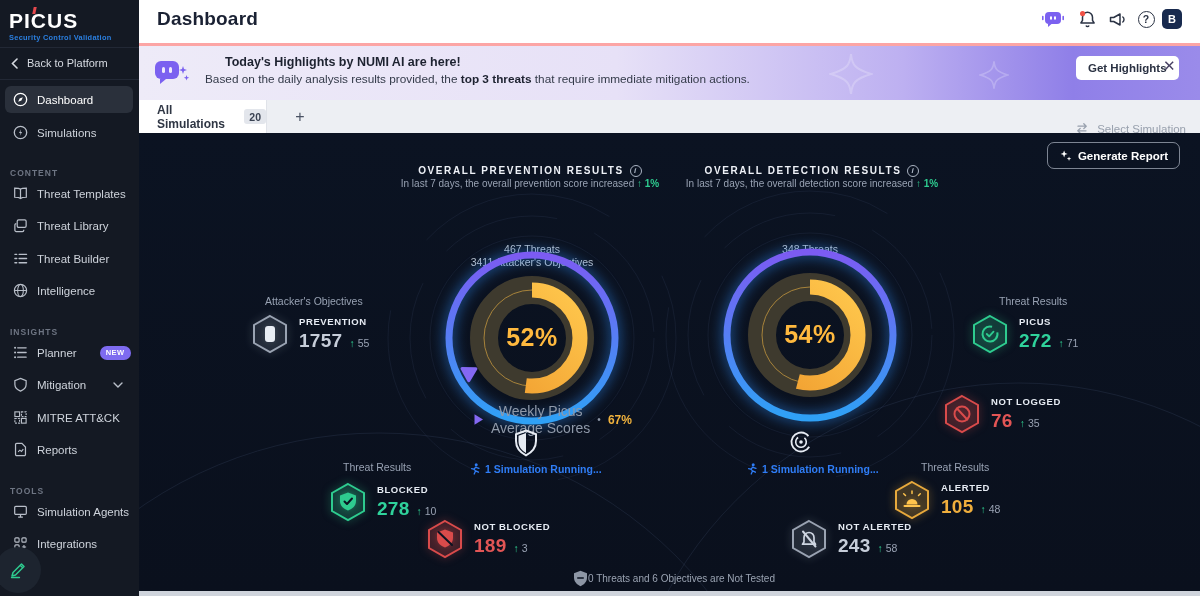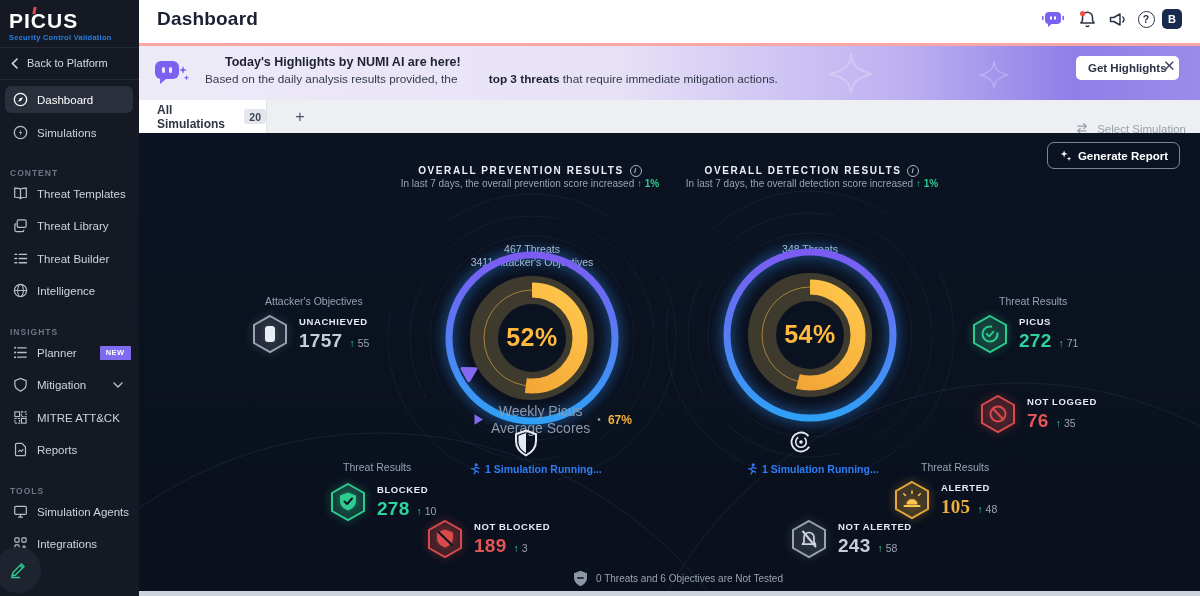--- a/index.html
+++ b/index.html
@@ -10,37 +10,37 @@
   #sidebar { position:absolute; left:0; top:0; width:139px; height:596px; background:#141923; z-index:5; }
   .logo { position:absolute; left:9px; top:9px; color:#fff; font-size:21px; font-weight:bold; letter-spacing:1px; }
   .logo .tick { position:absolute; left:24px; top:-2px; width:3px; height:7px; background:#e5484d; transform:skewX(-12deg); }
   .tagline { position:absolute; left:9px; top:33px; color:#2b7fe0; font-size:7.4px; font-weight:bold; letter-spacing:.3px; }
   .sb-div { position:absolute; left:0; width:139px; height:1px; background:#222835; }
   .back-row { position:absolute; left:0; top:51px; width:139px; height:24px; display:flex; align-items:center; gap:9px; padding-left:11px; color:#d6dae1; font-size:11px; cursor:pointer; }
   .nav-item { position:absolute; left:5px; width:128px; height:27px; display:flex; align-items:center; gap:9px; padding-left:8px; color:#ced3db; font-size:11.5px; border-radius:6px; cursor:pointer; }
   .nav-item.active { background:#2a303b; color:#fff; }
   .nav-item svg { flex:0 0 auto; }
   .sec-title { position:absolute; left:10px; color:#6e7583; font-size:8.5px; font-weight:bold; letter-spacing:1px; }
-  .badge-new { background:#7e6bf0; color:#fff; font-size:7.5px; font-weight:bold; border-radius:1px; padding:2.5px 6px; letter-spacing:.5px; margin-left:14px; }
+  .badge-new { background:#7e6bf0; color:#fff; font-size:7.5px; font-weight:bold; border-radius:7px; padding:2.5px 6px; letter-spacing:.5px; margin-left:14px; }
   .chev-down { margin-left:18px; }
   .fab { position:absolute; left:-5px; top:547px; width:46px; height:46px; border-radius:50%; background:#1d242f; display:flex; align-items:center; justify-content:center; cursor:pointer; }
 
   
   #topbar { position:absolute; left:139px; top:0; width:1061px; height:43px; background:#fff; }
   .page-title { position:absolute; left:18px; top:8px; font-size:19px; font-weight:bold; color:#1a2133; letter-spacing:.2px; }
   .top-ic { position:absolute; top:8px; width:22px; height:22px; display:flex; align-items:center; justify-content:center; cursor:pointer; }
   .avatar { position:absolute; left:1023px; top:9px; width:20px; height:20px; background:#182a4e; color:#fff; font-size:11px; font-weight:bold; border-radius:5px; display:flex; align-items:center; justify-content:center; cursor:pointer; }
   .help-circle { width:17px; height:17px; border:1.7px solid #2b3344; border-radius:50%; color:#2b3344; font-size:10.5px; font-weight:bold; display:flex; align-items:center; justify-content:center; }
   .help-circle::before { content:"?"; }
 
   
   #banner { position:absolute; left:139px; top:46px; width:1061px; height:54px; background:linear-gradient(90deg,#eeebf8 0%,#e7e1f7 45%,#bdb0f1 72%,#8f7fe8 88%,#9a8bea 100%); overflow:hidden; }
   .banner-title { position:absolute; left:66px; top:9px; font-size:12.5px; font-weight:bold; color:#1d2230;margin-left:20px; }
   .banner-body { position:absolute; left:66px; top:26px; font-size:11.8px; color:#333a49; }
-  .banner-body b { color:#1d2230;margin-left:28px; }
+  .banner-body b { color:#1d2230; }
   .get-btn { position:absolute; left:937px; top:10px; height:24px; background:#fff; border:none; border-radius:5px; padding:0 12px; font-size:11.5px; font-weight:bold; color:#2a3142; cursor:pointer; font-family:inherit; }
   .banner-x { position:absolute; left:1024px; top:11px; font-size:15px; color:#474063; cursor:pointer; }
   .banner-bot { position:absolute; left:14px; top:12px; }
   .deco-star { position:absolute; opacity:.22; }
 
   
   #tabbar { position:absolute; left:139px; top:100px; width:1061px; height:33px; background:#edeff3; }
   .tab-active { position:absolute; left:0; top:0; width:128px; height:33px; background:#fff; border-right:1px solid #e0e3e9; display:flex; align-items:center; gap:8px; padding-left:18px; cursor:pointer; }
   .tab-label { font-size:12px; font-weight:bold; color:#2f3644; }
   .tab-count { background:#e3e6ec; border-radius:3px; font-size:10.5px; font-weight:bold; color:#3a4252; padding:1.5px 5px; }
@@ -59,28 +59,28 @@
   .up { color:#2ecb8f; font-weight:bold; }
   .up::before { content:"↑ "; }
   .gauge-label { position:absolute; width:300px; text-align:center; font-size:10.5px; color:#b9c1cd; line-height:1.2; }
   .gauge-score { position:absolute; width:120px; text-align:center; font-size:25px; font-weight:bold; color:#ffb93e; letter-spacing:.5px; }
   .legend { position:absolute; display:flex; align-items:center; gap:7px; }
   .legend .txt { font-size:14px; color:#8f99a9; text-align:center; line-height:1.2; }
   .legend .dot { color:#8f99a9; font-size:10px; }
   .legend .val { font-size:12px; font-weight:bold; color:#f2b33d; }
   .running { position:absolute; display:flex; align-items:center; gap:5px; color:#2f7df6; font-size:10.5px; font-weight:bold; }
   .mid-ic { position:absolute; }
-  .footer-note { position:absolute; display:flex; align-items:center; gap:8px; color:#9aa3b2; font-size:10px; }
+  .footer-note { position:absolute; display:flex; align-items:center; color:#9aa3b2; font-size:10px; }
   .grp-label { position:absolute; font-size:10.5px; color:#98a2b3; }
   .stat { position:absolute; display:flex; gap:11px; align-items:flex-start; }
   .stat .lbl { font-size:9.5px; font-weight:bold; letter-spacing:.6px; color:#e6ebf3; margin-top:2px; }
   .stat .row { display:flex; align-items:baseline; gap:7px; margin-top:3px; }
   .stat .val { font-size:19px; font-weight:bold; letter-spacing:.3px; }
   .stat .dlt { font-size:10.5px; color:#99a2b3; }
-  .c-gray { color:#c6cdd9; } .c-red { color:#e25555; } .c-green { color:#2fd29b; } .c-gold { color:#efae3d;font-family:Liberation Serif, serif; }
+  .c-gray { color:#c6cdd9; } .c-red { color:#e25555; } .c-green { color:#2fd29b; } .c-gold { color:#efae3d; }
   .hx-gray { filter:drop-shadow(0 0 4px rgba(154,163,178,.45)); }
   .hx-red { filter:drop-shadow(0 0 4px rgba(217,75,75,.6)); }
   .hx-green { filter:drop-shadow(0 0 4px rgba(46,203,143,.6)); }
   .hx-gold { filter:drop-shadow(0 0 4px rgba(232,169,60,.6)); }
   .ring-glow { filter:drop-shadow(0 0 7px rgba(47,140,246,.75)); }
   .bottom-strip { position:absolute; left:0; top:591px; width:1200px; height:5px; background:#cfd4dc; }
 </style>
 </head>
 <body>
 
@@ -398,21 +398,21 @@
     <div class="grp-label" style="left:204px; top:328px">Threat Results</div>
     <div class="grp-label" style="left:860px; top:162px">Threat Results</div>
     <div class="grp-label" style="left:782px; top:328px">Threat Results</div>
 
     <div class="stat" style="left:113px; top:181px">
       <svg class="hx-gray" width="36" height="40" viewBox="0 0 36 40">
           <polygon points="18,2 34,11 34,29 18,38 2,29 2,11" stroke="#9aa3b2" stroke-width="2" fill="rgba(154,163,178,0.08)"></polygon>
           <rect x="13" y="12" width="10" height="16" rx="3" fill="#e9edf4"></rect>
         </svg>
       <div>
-          <div class="lbl">UNACHIEVED</div>
+          <div class="lbl">PREVENTION</div>
         <div class="row">
             <span class="val c-gray">1757</span>
             <span class="dlt"><span class="up"></span><span>55</span></span>
           </div>
         </div>
     </div>
 
 
     <div class="stat" style="left:191px; top:349px">
       <svg class="hx-green" width="36" height="40" viewBox="0 0 36 40">
@@ -452,21 +452,21 @@
         </svg>
       <div>
           <div class="lbl">PICUS</div>
         <div class="row">
             <span class="val c-green">272</span>
             <span class="dlt"><span class="up"></span><span>71</span></span>
           </div>
         </div>
     </div>
 
-    <div class="stat" style="left:841px; top:261px">
+    <div class="stat" style="left:805px; top:261px">
       <svg class="hx-red" width="36" height="40" viewBox="0 0 36 40">
           <polygon points="18,2 34,11 34,29 18,38 2,29 2,11" stroke="#d94b4b" stroke-width="2" fill="rgba(217,75,75,0.12)"></polygon>
           <circle cx="18" cy="20" r="7.5" stroke="#d94b4b" stroke-width="2" fill="none"></circle>
           <path d="M13 14.5 L23.2 25.5" stroke="#d94b4b" stroke-width="2" stroke-linecap="round"></path>
         </svg>
       <div>
           <div class="lbl">NOT LOGGED</div>
         <div class="row">
             <span class="val c-red">76</span>
             <span class="dlt"><span class="up"></span><span>35</span></span>

